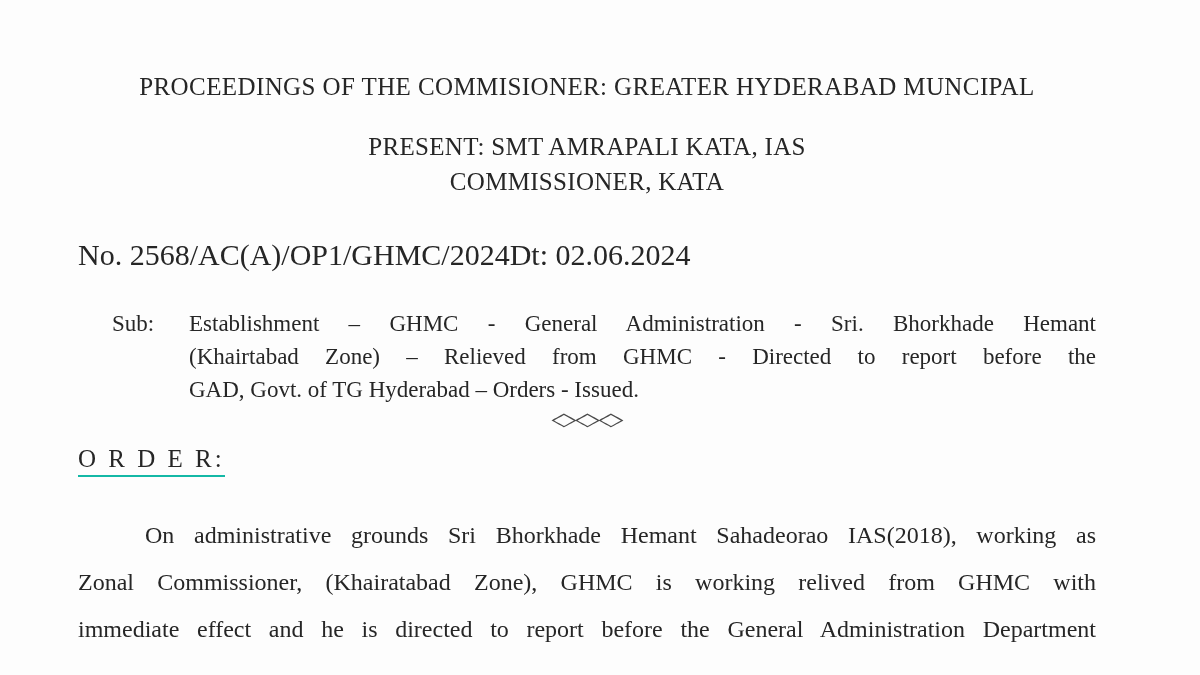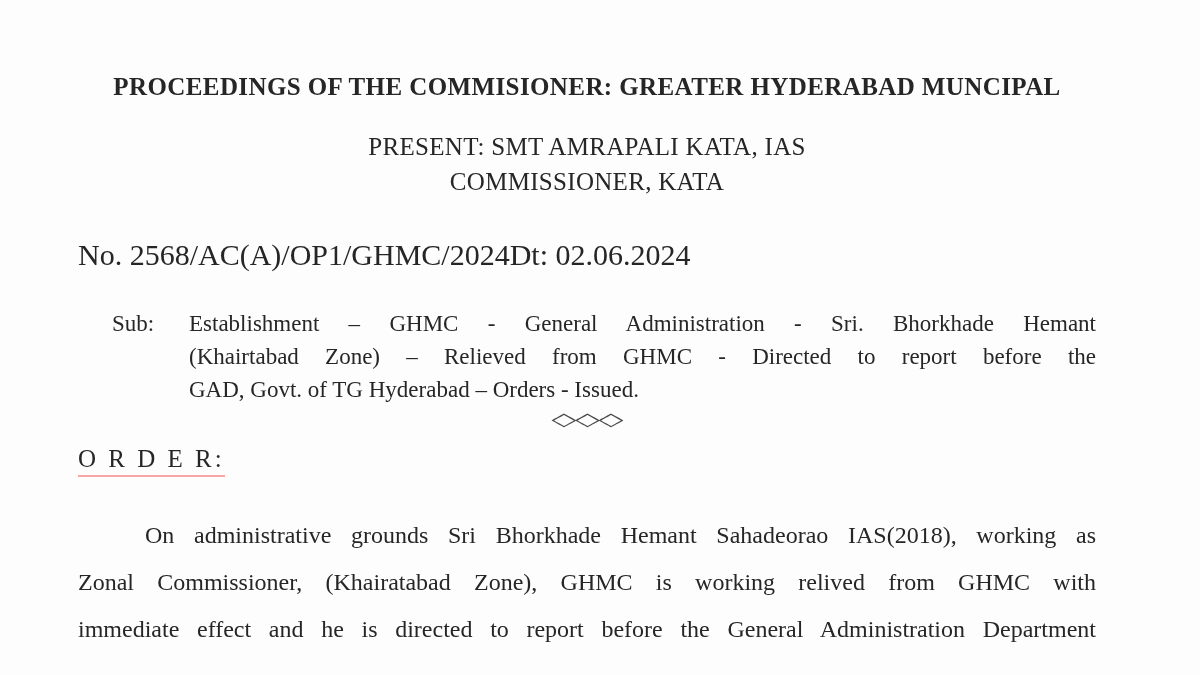--- a/index.html
+++ b/index.html
@@ -23,21 +23,21 @@
     position: absolute;
     inset: 0;
     padding: 70px 104px 0 78px;
     box-sizing: border-box;
   }
   .doc-title {
     text-align: center;
     font-size: 25px;
     line-height: 33px;
     letter-spacing: 0.4px;
-    font-weight: 700;
+    font-weight: 400;
   }
   .present-block {
     text-align: center;
     font-size: 25px;
     line-height: 35px;
     margin-top: 26px;
     letter-spacing: 0.3px;
   }
   .ref-row {
     display: flex;
@@ -77,21 +77,21 @@
     letter-spacing: -1px;
   }
   .order-heading {
     margin-top: 13px;
     font-size: 25px;
     line-height: 30px;
   }
   .order-heading span {
     display: inline-block;
     letter-spacing: 3px;
-    border-bottom: 2px solid #fca5a5;
+    border-bottom: 2px solid #14b8a6;
     padding-bottom: 1px;
   }
   .body-para {
     margin-top: 35px;
     font-size: 24px;
     line-height: 47px;
   }
   .body-line {
     text-align: justify;
     text-align-last: justify;

